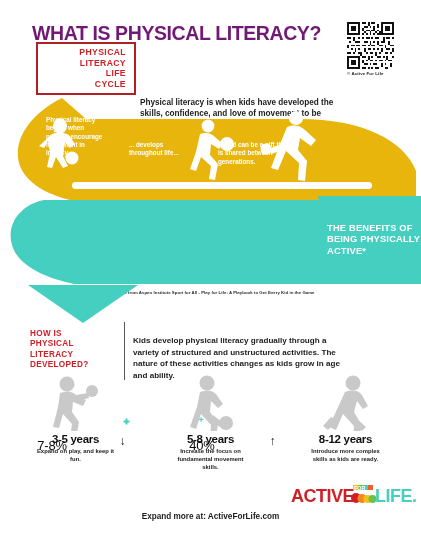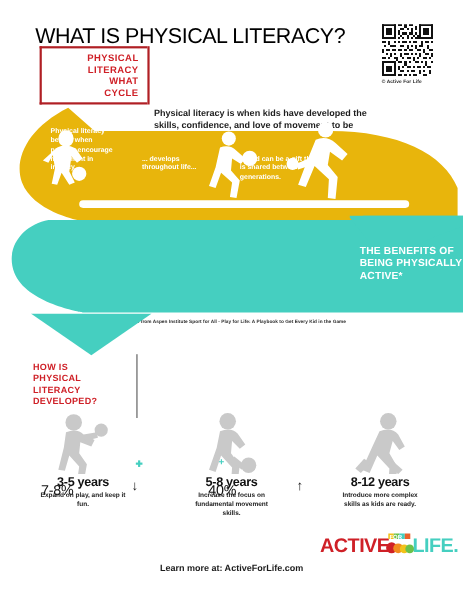--- a/index.html
+++ b/index.html
@@ -1,21 +1,21 @@
 <!DOCTYPE html>
 <html><head>
 <meta charset="utf-8">
 <style>
   html,body{margin:0;padding:0;background:#c8c8c8;}
   body{font-family:"Liberation Sans",sans-serif;}
   #page{position:relative;width:421px;height:540px;background:#ffffff;overflow:hidden;}
 
   
-  #title{position:absolute;left:32px;top:22px;font-size:19.5px;font-weight:normal;
-         letter-spacing:-0.4px;color:#000000;white-space:nowrap;}
+  #title{position:absolute;left:32px;top:22px;font-size:19.5px;font-weight:bold;
+         letter-spacing:-0.4px;color:#701a75;white-space:nowrap;}
   #cycle-bracket{position:absolute;left:36px;top:42px;width:98px;height:53px;
          border:2px solid #b01f24;border-right:none;box-sizing:border-box;}
   #cycle-bracket:after{content:"";position:absolute;right:-2px;top:-2px;bottom:-2px;
          width:2px;background:#b01f24;}
   #cycle-label{position:absolute;left:38px;top:47px;width:88px;text-align:right;
          font-size:8.6px;font-weight:bold;line-height:10.6px;color:#cf2027;letter-spacing:0.4px;}
   #intro{position:absolute;left:140px;top:49px;width:196px;font-size:8.2px;
          line-height:11.4px;color:#1d1d1d;font-weight:bold;margin-top:48px;}
 
   
@@ -73,21 +73,21 @@
 <body>
 
 <div id="page">
 
   <div id="title">WHAT IS PHYSICAL LITERACY?</div>
 
   <div id="cycle-bracket"></div>
   <div id="cycle-label">
     <div>PHYSICAL</div>
     <div>LITERACY</div>
-    <div>WHAT</div>
+    <div>LIFE</div>
     <div>CYCLE</div>
   </div>
 
   <div id="intro">Physical literacy is when kids have developed the skills, confidence, and love of movement to be physically active for life.</div>
 
   <div id="qr-wrap">
     <svg id="qr" viewBox="0 0 25 25" shape-rendering="crispEdges">
       <rect width="25" height="25" fill="#fff"></rect>
       <g fill="#111">
 
@@ -311,20 +311,21 @@
     <path d="M0,0 L110,0 L55,38 Z" fill="#45cfc0"></path>
   </svg>
 
   <div id="dev-label">
     <div>HOW IS</div>
     <div>PHYSICAL</div>
     <div>LITERACY</div>
     <div>DEVELOPED?</div>
   </div>
   <div id="dev-divider"></div>
+  <div id="dev-body">Kids develop physical literacy gradually through a variety of structured and unstructured activities. The nature of these activities changes as kids grow in age and ability.</div>
 
   <div id="stages">
 
 
     <div class="stage">
       <div class="s-icon">
         <svg width="62" height="56" viewBox="0 0 62 56" fill="#c9c9c9">
           <circle cx="22" cy="9" r="7.5"></circle>
           <path d="M15,18 q10,-4 16,2 l10,5 -3,6 -10,-4 -1,10 7,10 -3,17 -6,-1 2,-14
                    -9,-10 -4,14 -6,-1 5,-20 Z"></path>
@@ -374,17 +375,17 @@
       <rect x="77" y="1" width="5" height="5" fill="#e8622a"></rect>
       <text x="63" y="6.2" font-family="Liberation Sans, sans-serif" font-size="5.4" font-weight="bold" fill="#ffffff">FOR</text>
       <circle cx="65" cy="14" r="5" fill="#cf2027"></circle>
       <circle cx="71" cy="14.5" r="4.5" fill="#f28b1e"></circle>
       <circle cx="76.5" cy="15" r="4" fill="#f2c21a"></circle>
       <circle cx="81.5" cy="15" r="4" fill="#6cc24a"></circle>
       <text x="84" y="18" font-family="Liberation Sans, sans-serif" font-size="18" font-weight="bold" fill="#45cfc0" letter-spacing="-0.5">LIFE.</text>
     </svg>
   </div>
   <div id="learn">
-    <span class="pre">Learn more at:</span>
+    <span class="pre">Expand more at:</span>
     <span>ActiveForLife.com</span>
   </div>
 
 </div>
 
 </body></html>

